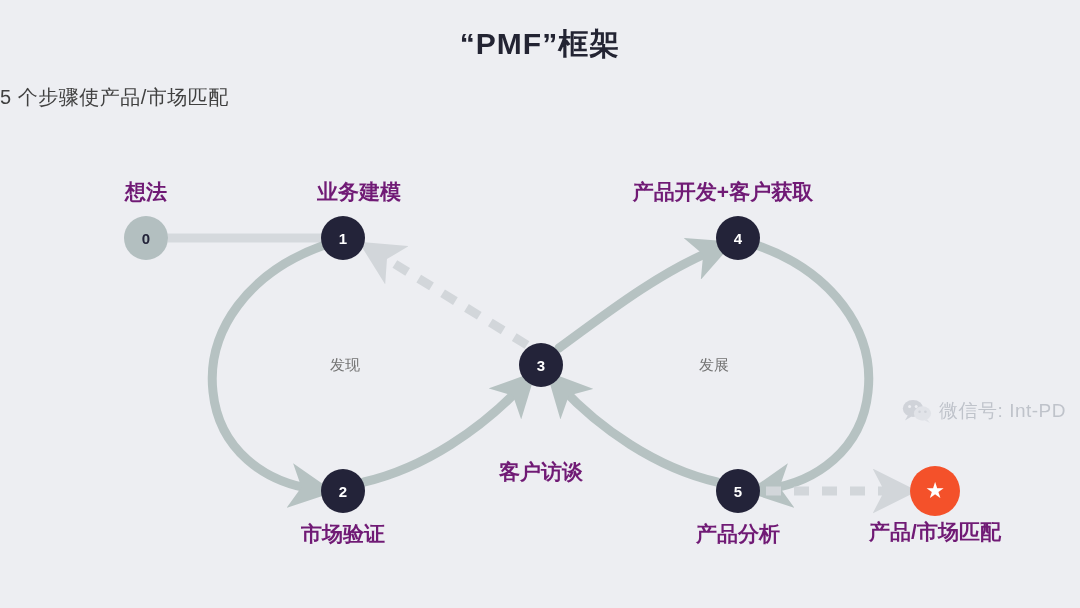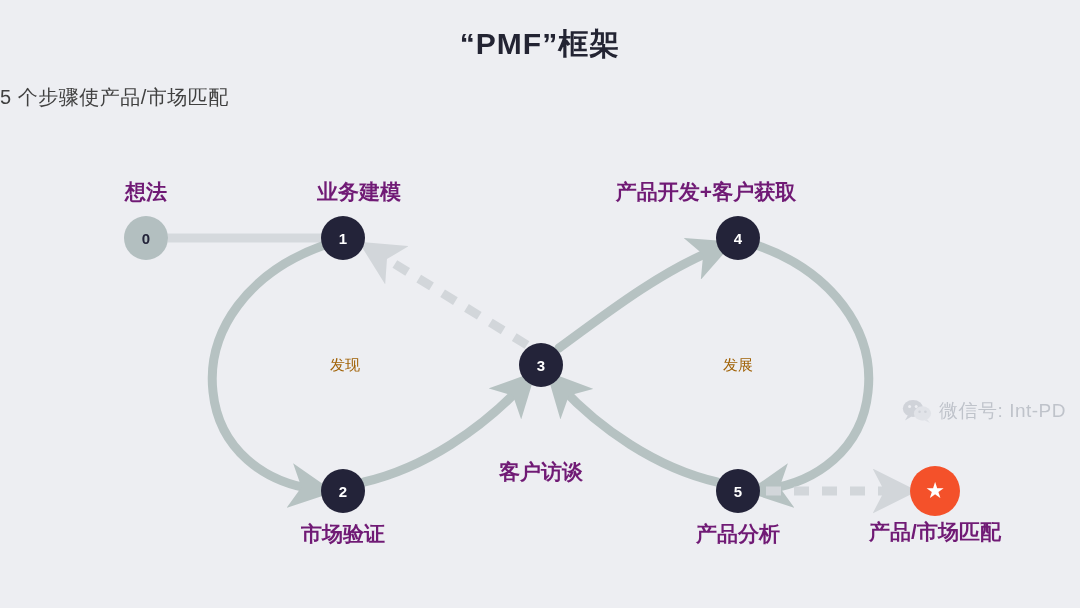--- a/index.html
+++ b/index.html
@@ -79,21 +79,21 @@
     font-weight: bold;
     color: #701a75;
     white-space: nowrap;
     transform: translateX(-50%);
   }
   .caption.accent { color: #701a75; }
   
   .loop-label {
     position: absolute;
     font-size: 15px;
-    color: #a16207;
+    color: #737373;
     white-space: nowrap;
     transform: translateX(-50%);
   }
   
   .watermark {
     position: absolute;
     right: 14px;
     bottom: 8px;
     display: flex;
     align-items: center;
@@ -158,34 +158,34 @@
   <div class="caption" style="left:343px; top:520px;">市场验证</div>
 
   <div class="node dark" style="left:519px; top:343px; width:44px; height:44px;">
     <span>3</span>
   </div>
   <div class="caption" style="left:541px; top:458px;">客户访谈</div>
 
   <div class="node dark" style="left:716px; top:216px; width:44px; height:44px;">
     <span>4</span>
   </div>
-  <div class="caption" style="left:706px; top:178px;">产品开发+客户获取</div>
+  <div class="caption" style="left:723px; top:178px;">产品开发+客户获取</div>
 
   <div class="node dark" style="left:716px; top:469px; width:44px; height:44px;">
     <span>5</span>
   </div>
   <div class="caption" style="left:738px; top:520px;font-family:Liberation Mono, monospace;">产品分析</div>
 
   <div class="node star" style="left:910px; top:466px; width:50px; height:50px;">
     <span class="star-glyph">★</span>
   </div>
   <div class="caption accent" style="left:935px; top:518px;">产品/市场匹配</div>
 
   <div class="loop-label" style="left:345px; top:356px;">发现</div>
-  <div class="loop-label" style="left:738px; top:356px;">发展</div>
+  <div class="loop-label" style="left:714px; top:356px;">发展</div>
 
   <div class="watermark">
     <svg width="30" height="24" viewBox="0 0 30 24">
       <ellipse cx="11" cy="9.5" rx="10.2" ry="8.4" fill="#b9bdc6"></ellipse>
       <path d="M6,16 L3,21.5 L9.5,17.5 Z" fill="#b9bdc6"></path>
       <ellipse cx="20.5" cy="14.5" rx="8.6" ry="7.2" fill="#d8dbe1"></ellipse>
       <path d="M25,20 L28,24 L22.5,21.5 Z" fill="#d8dbe1"></path>
       <circle cx="7.6" cy="7.6" r="1.5" fill="#edeef2"></circle>
       <circle cx="14.2" cy="7.6" r="1.5" fill="#edeef2"></circle>
       <circle cx="17.6" cy="12.8" r="1.3" fill="#b9bdc6"></circle>

